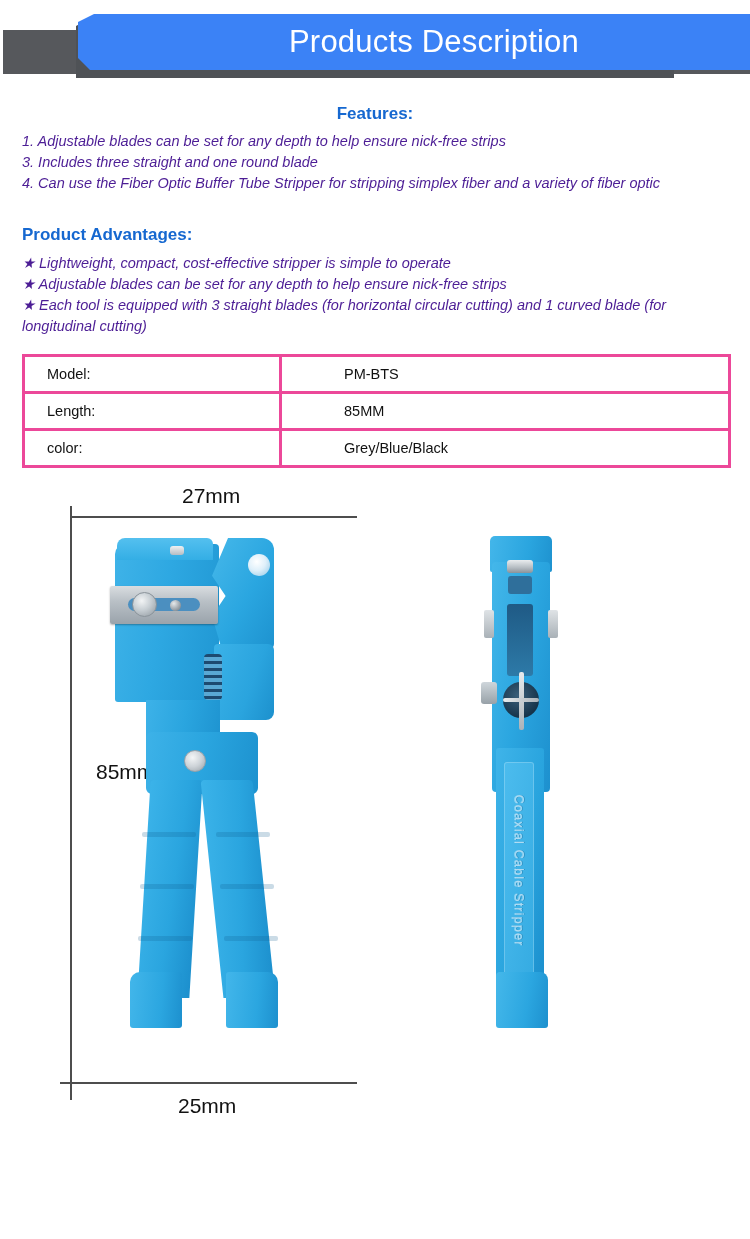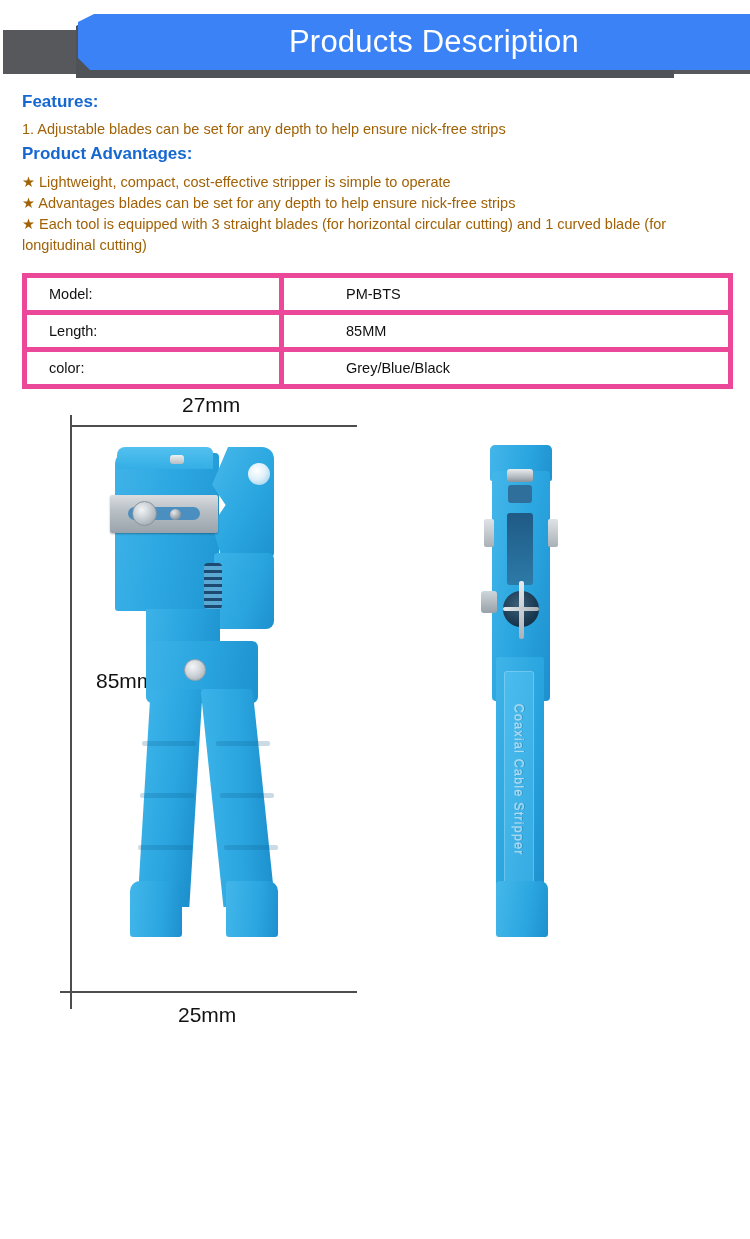--- a/index.html
+++ b/index.html
@@ -82,57 +82,58 @@
   
   .content { padding: 0 22px; }
 
   .sec-head {
     color: #1668d0;
     font-weight: bold;
     font-size: 17px;
     margin: 0;
     line-height: 1.2;
   }
-  .head-features { margin-top: 0; }
-  .head-adv { margin-top: 4px; }
+  .head-features { margin-top: 12px; text-align: center; }
+  .head-adv { margin-top: 31px; }
 
   .lines { margin-top: 7px; }
   .line {
     font-size: 14.5px;
     line-height: 21px;
-    color: #a16207;
+    color: #4c1d95;
     white-space: nowrap;
+    font-style: italic;
   }
   .lines-adv .line { white-space: normal; }
   .lines-adv { }
 
   
   .spec-wrap { padding: 0 22px; margin-top: 17px; }
   table.spec {
     width: 706px;
     border-collapse: collapse;
     table-layout: fixed;
   }
   table.spec td {
-    border: 5px solid #ec4899;
+    border: 3px solid #ec4899;
     height: 37px;
     font-size: 14.5px;
     color: #111111;
     padding: 0 0 0 22px;
     vertical-align: middle;
   }
   table.spec td.k { width: 257px; }
   table.spec td.v { width: 449px; padding-left: 62px; }
 
   
   .photo {
     position: relative;
     width: 750px;
     height: 680px;
-    margin-top: 0;
+    margin-top: 12px;
   }
 
   .dim-line-h {
     position: absolute;
     background: #4d4d4d;
     height: 2px;
   }
   .dim-line-v {
     position: absolute;
     background: #4d4d4d;
@@ -495,26 +496,28 @@
   <div class="banner-plate"></div>
   <div class="banner-blue">
     <span class="banner-title">Products Description</span>
   </div>
 </div>
 
 <div class="content">
   <p class="sec-head head-features">Features:</p>
   <div class="lines">
     <div class="line">1. Adjustable blades can be set for any depth to help ensure nick-free strips</div>
+    <div class="line">3. Includes three straight and one round blade</div>
+    <div class="line">4. Can use the Fiber Optic Buffer Tube Stripper for stripping simplex fiber and a variety of fiber optic</div>
   </div>
 
   <p class="sec-head head-adv">Product Advantages:</p>
   <div class="lines lines-adv">
     <div class="line">★ Lightweight, compact, cost-effective stripper is simple to operate</div>
-    <div class="line">★ Advantages blades can be set for any depth to help ensure nick-free strips</div>
+    <div class="line">★ Adjustable blades can be set for any depth to help ensure nick-free strips</div>
     <div class="line">★ Each tool is equipped with 3 straight blades (for horizontal circular cutting) and 1 curved blade (for longitudinal cutting)</div>
   </div>
 </div>
 
 <div class="spec-wrap">
   <table class="spec">
     <tbody>
       <tr>
         <td class="k">Model:</td>
         <td class="v">PM-BTS</td>

